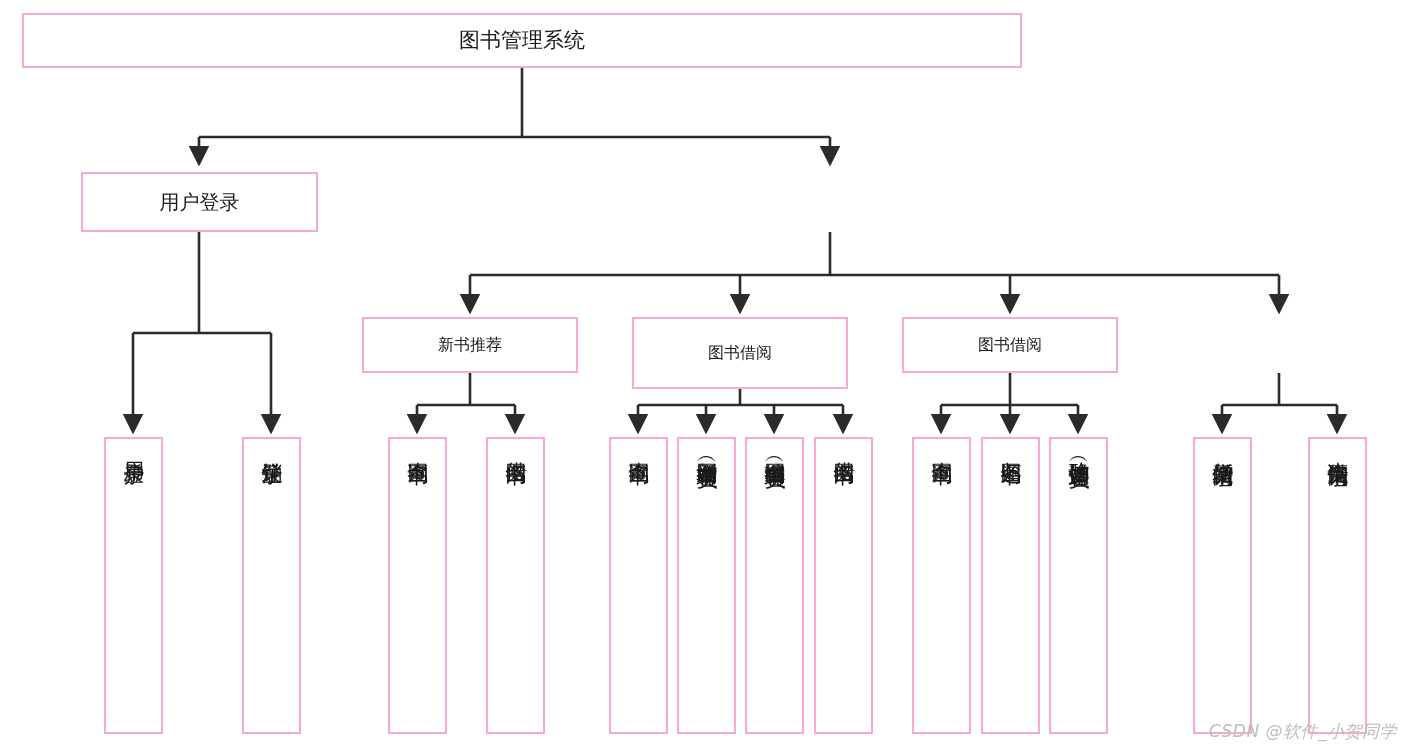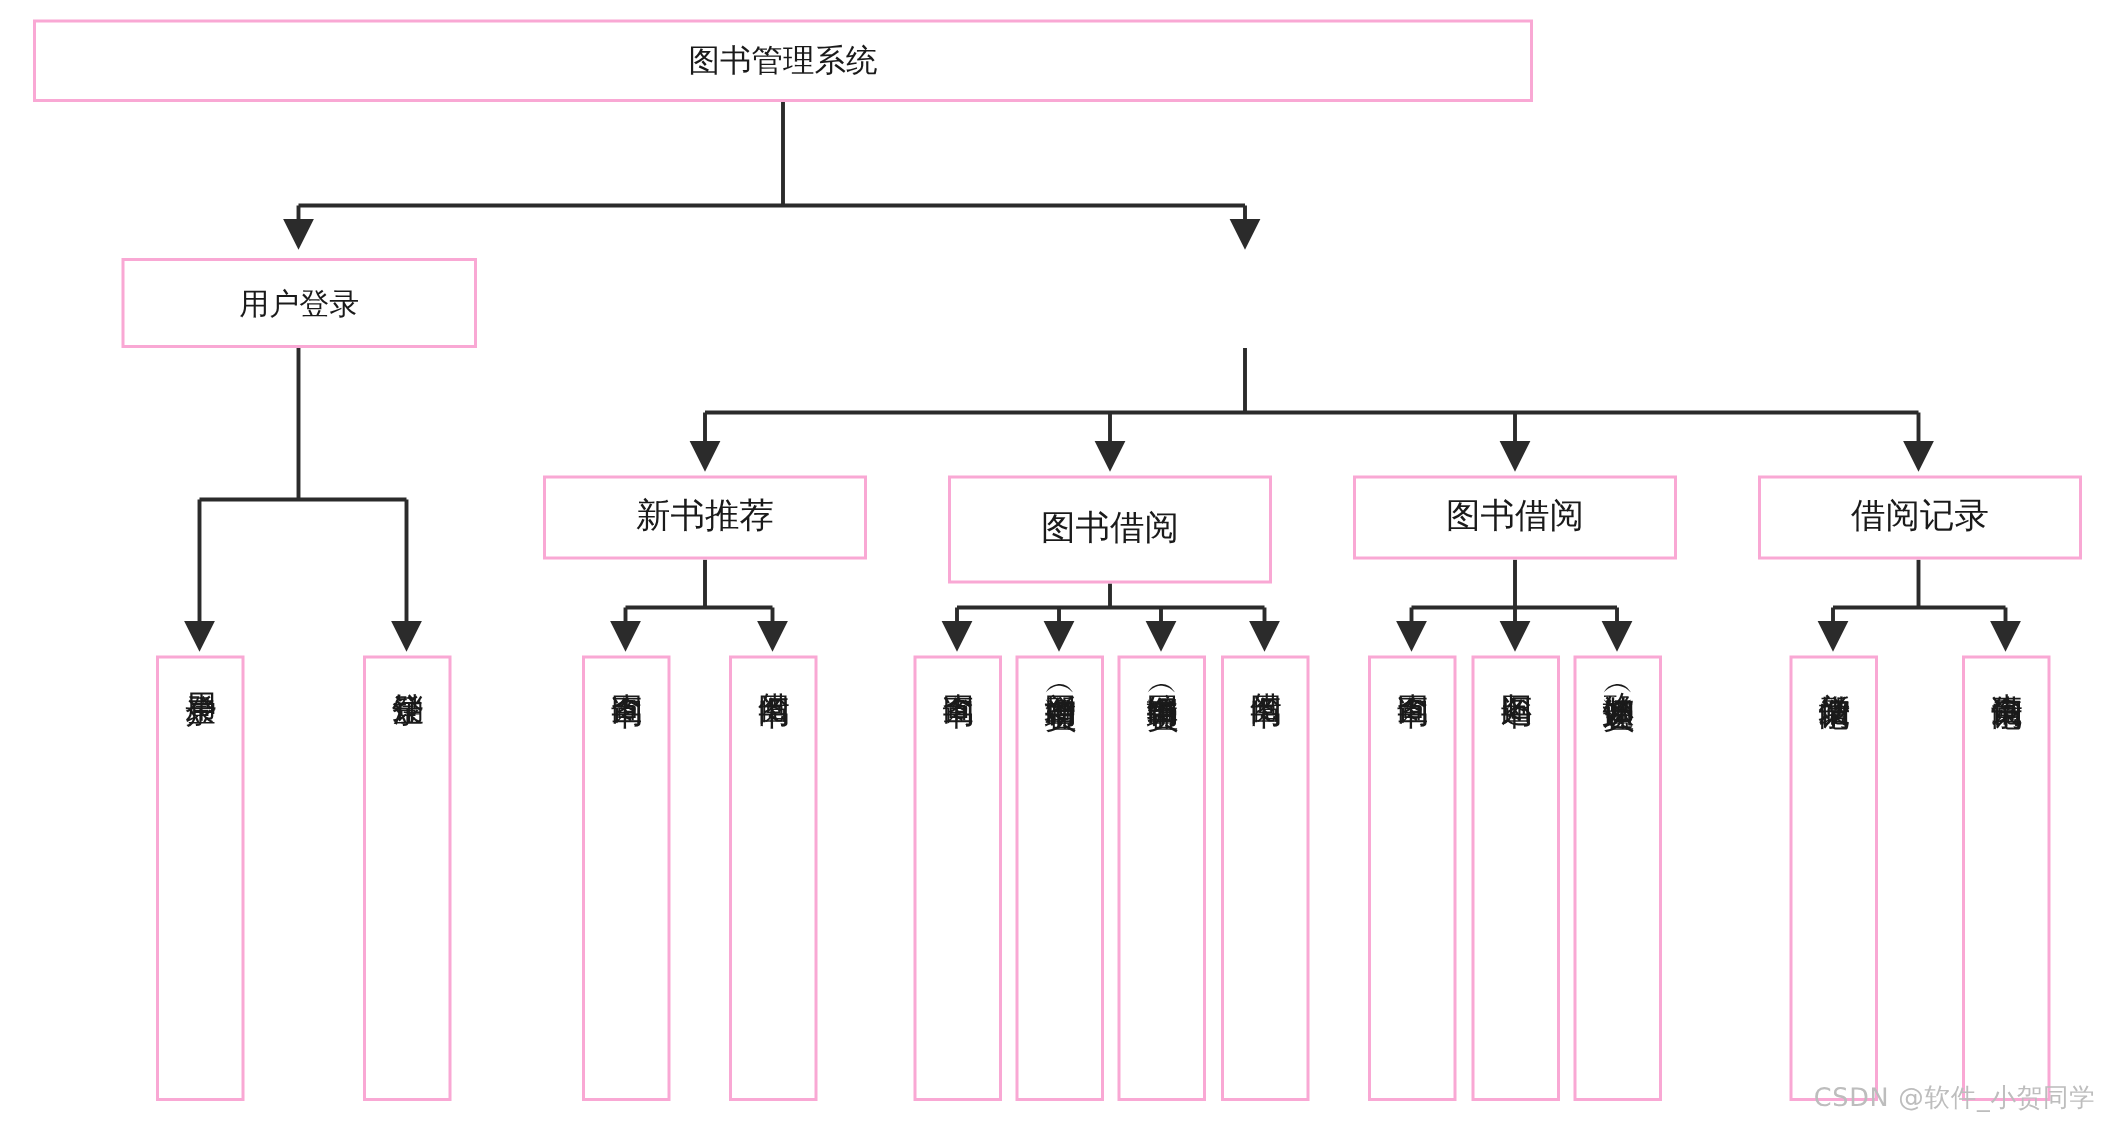--- a/index.html
+++ b/index.html
@@ -36,21 +36,21 @@
     z-index: 3;
   }
   .node .label {
     color: #1a1a1a;
     line-height: 1.12;
     text-align: center;
     white-space: pre-line;
   }
   .node.root .label { font-size: 21px; }
   .node.lvl1 .label { font-size: 20px; }
-  .node.lvl2 .label { font-size: 23px; }
+  .node.lvl2 .label { font-size: 16px; }
   .node.leaf {
     align-items: flex-start;
     justify-content: center;
     padding-top: 6px;
   }
   .node.leaf .label {
     font-size: 21px;
     writing-mode: vertical-rl;
     text-orientation: upright;
     letter-spacing: 1px;
@@ -58,20 +58,21 @@
   }
   .watermark {
     position: absolute;
     right: 8px;
     bottom: 4px;
     font-size: 17px;
     color: #bdbdbd;
     letter-spacing: 0.5px;
     z-index: 5;
     white-space: nowrap;
+    font-style: italic;
   }
 </style>
 </head>
 <body>
 
 <div id="canvas">
 
   <svg id="wires" viewBox="0 0 1405 747" xmlns="http://www.w3.org/2000/svg">
     <defs>
       <marker id="arrow" viewBox="0 0 12 12" refX="10" refY="6" markerWidth="8" markerHeight="8" orient="auto-start-reverse">
@@ -135,23 +136,20 @@
 
   <div class="node lvl2" style="left:362px; top:317px; width:216px; height:56px;">
     <span class="label">新书推荐</span>
   </div>
   <div class="node lvl2" style="left:632px; top:317px; width:216px; height:72px;">
     <span class="label">图书借阅</span>
   </div>
   <div class="node lvl2" style="left:902px; top:317px; width:216px; height:56px;">
     <span class="label">图书借阅</span>
   </div>
-  <div class="node lvl2" style="left:1172px; top:317px; width:216px; height:56px;">
-    <span class="label">借阅记录</span>
-  </div>
 
   <div class="node leaf" style="left:104px; top:437px; width:59px; height:297px;">
     <span class="label">用户登录</span>
   </div>
   <div class="node leaf" style="left:242px; top:437px; width:59px; height:297px;">
     <span class="label">注销登录</span>
   </div>
 
   <div class="node leaf" style="left:388px; top:437px; width:59px; height:297px;">
     <span class="label">查询图书</span>

